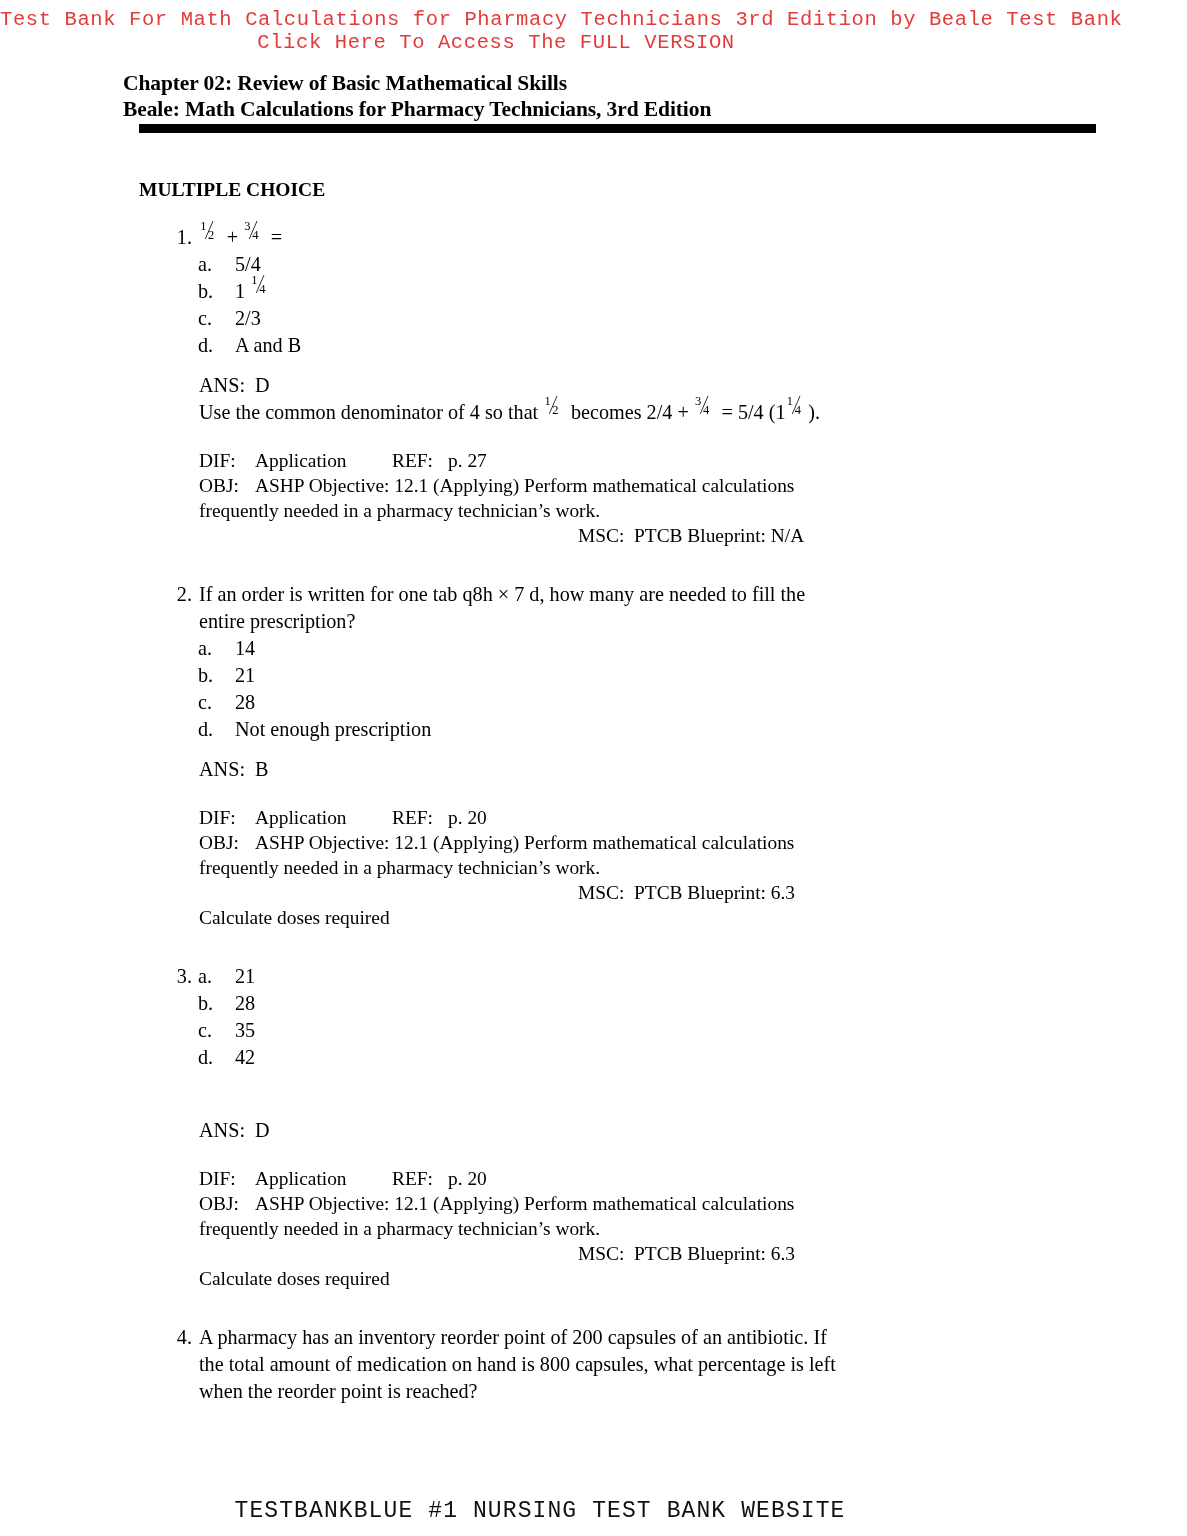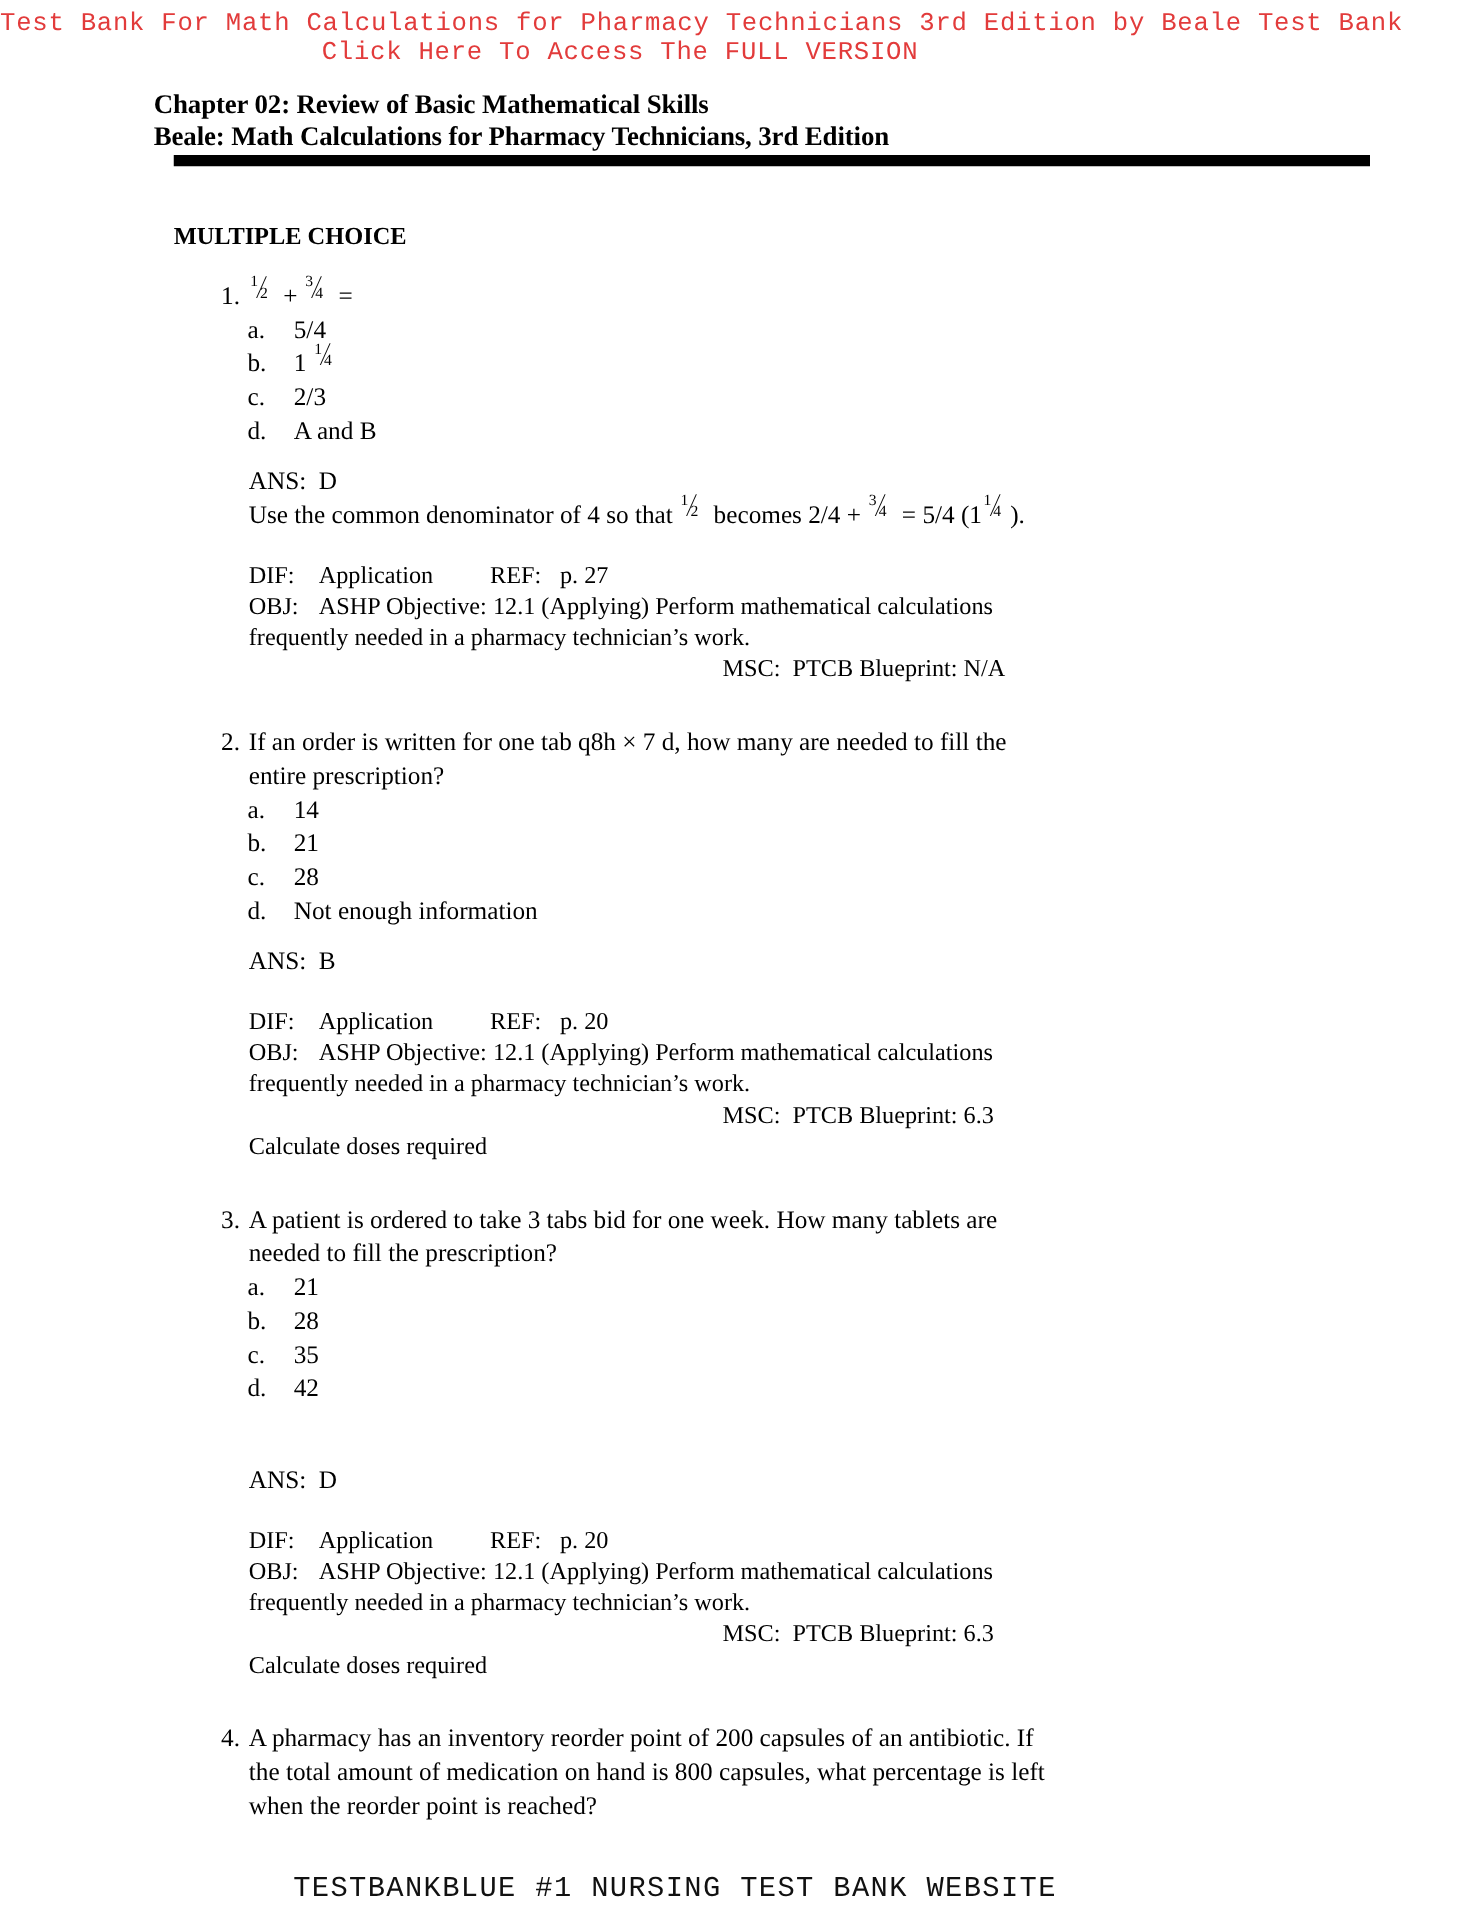--- a/index.html
+++ b/index.html
@@ -270,21 +270,21 @@
       <li class="choice">
         <span class="clet">b.</span>
         <span>21</span>
       </li>
       <li class="choice">
         <span class="clet">c.</span>
         <span>28</span>
       </li>
       <li class="choice">
         <span class="clet">d.</span>
-        <span>Not enough information</span>
+        <span>Not enough prescription</span>
       </li>
     </ul>
 
     <div class="sp-sm"></div>
 
     <div class="ansblock">
       <div>
         <span>ANS:</span>&nbsp;
         <span>B</span>
       </div>
@@ -303,21 +303,20 @@
         <span class="msc-push"></span><span class="meta-lbl">MSC:</span><span>PTCB Blueprint: 6.3 Calculate doses required</span>
       </div>
     </div>
   </div>
 
   <div class="sp-lg"></div>
 
   <div class="qblock">
     <div class="qline">
       <span class="qnum">3.</span>
-      <span>A patient is ordered to take 3 tabs bid for one week. How many tablets are needed to fill the prescription?</span>
     </div>
 
     <ul class="choices">
       <li class="choice">
         <span class="clet">a.</span>
         <span>21</span>
       </li>
       <li class="choice">
         <span class="clet">b.</span>
         <span>28</span>

